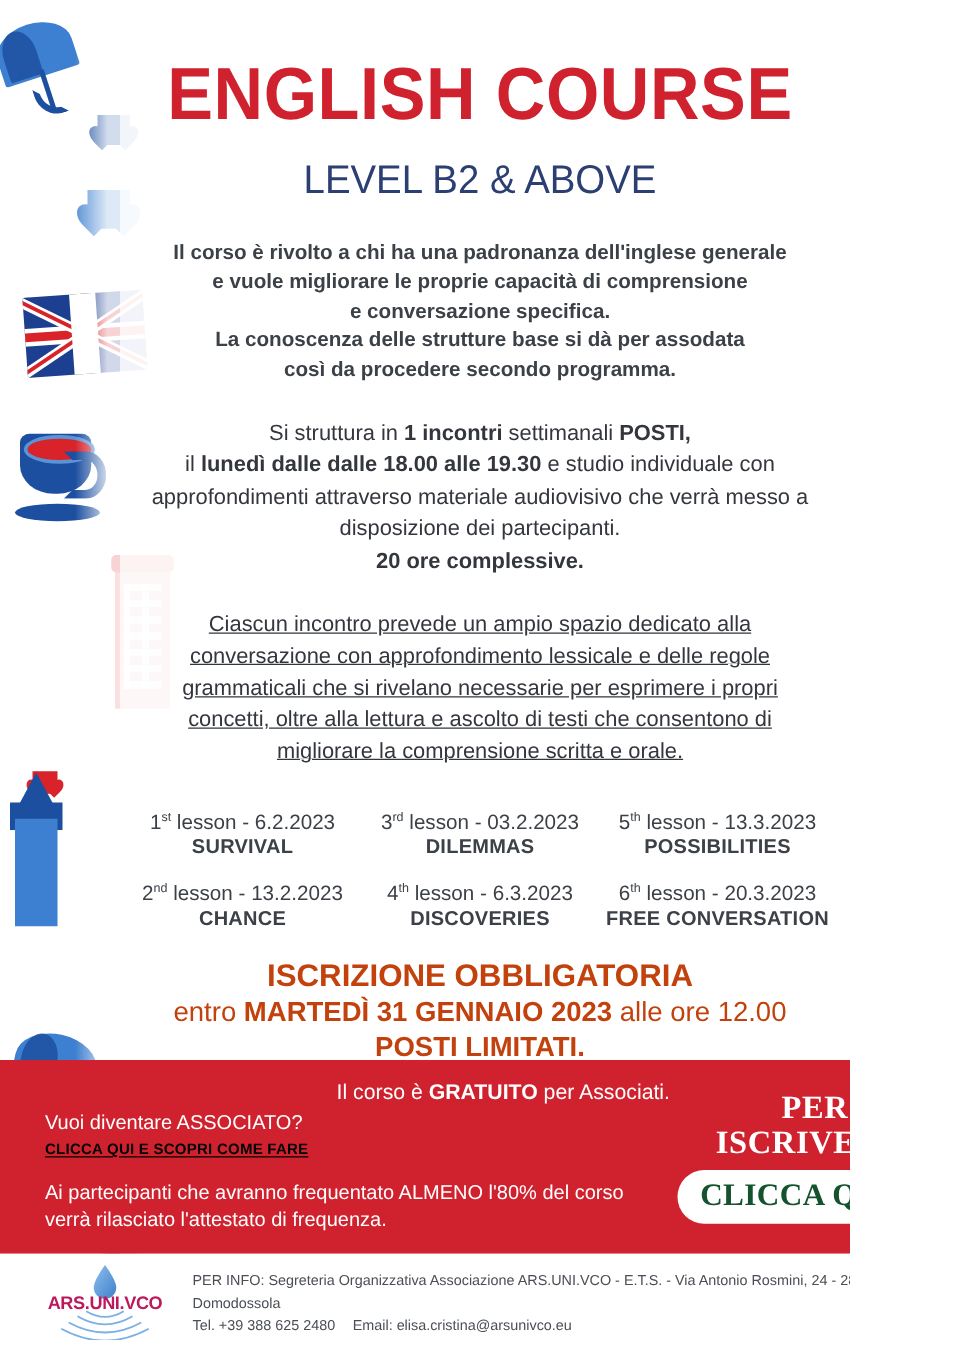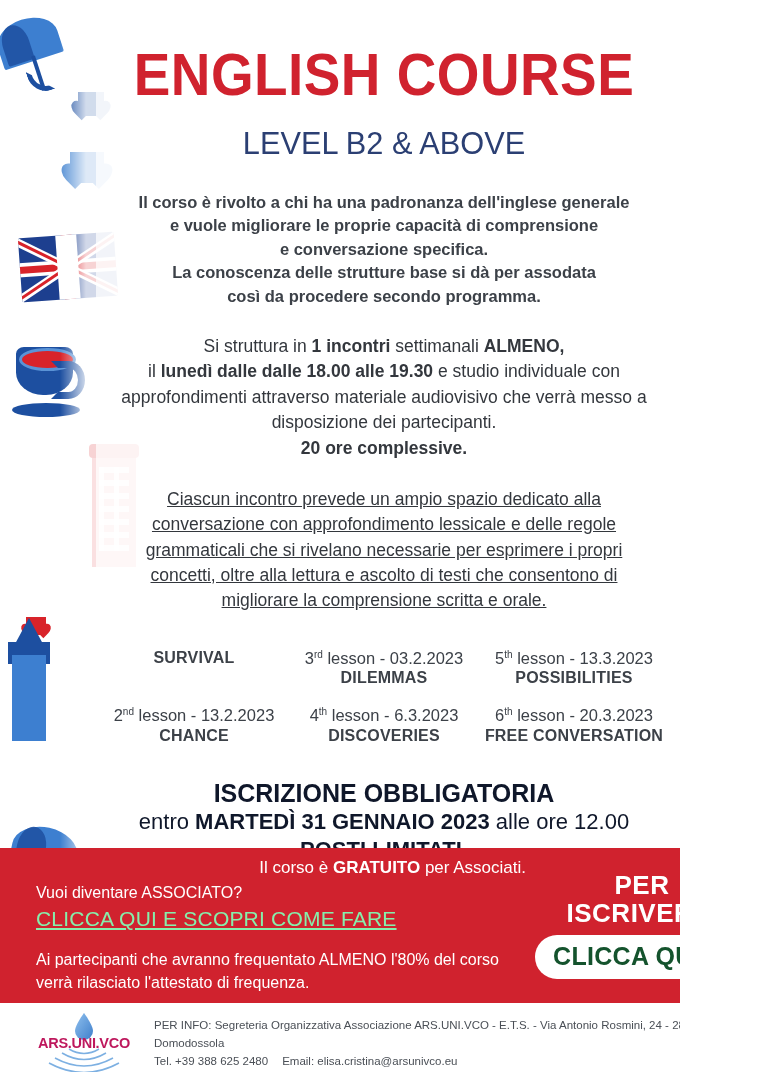--- a/index.html
+++ b/index.html
@@ -289,24 +289,24 @@
   .lesson-topic {
     font-size: 16px;
     font-weight: 700;
     line-height: 1.3;
     letter-spacing: 0.2px;
     white-space: nowrap;
   }
 
   
   .enrol {
-    margin: 32px auto 0;
+    margin: 20px auto 0;
     width: 600px;
     text-align: center;
-    color: #0f172a;
+    color: #c2410c;
   }
   .enrol-1 { font-size: 25px; font-weight: 700; line-height: 1.18; }
   .enrol-2 { font-size: 22px; font-weight: 700; line-height: 1.25; }
   .enrol-2 .light { font-weight: 400; }
   .enrol-3 { font-size: 22px; font-weight: 700; line-height: 1.25; }
 
   
   .band {
     position: absolute;
     left: 0; top: 848px;
@@ -320,42 +320,43 @@
   .band-left {
     padding-left: 36px;
     color: #ffffff;
     flex: 1 1 auto;
   }
   .band-l1 { font-size: 17px; line-height: 1.45; font-weight: 400; text-align: right; }
   .band-l1 b { font-weight: 700; }
   .band-l2 { font-size: 16px; line-height: 1.45; font-weight: 400; }
   .band-link {
     display: inline-block;
-    font-size: 21px;
-    font-weight: 400;
+    font-size: 12px;
+    font-weight: 700;
     line-height: 1.4;
-    color: #86efac;
+    color: #000000;
     text-decoration: underline;
     text-underline-offset: 2px;
     letter-spacing: .2px;
     cursor: pointer;
   }
   .band-l3 {
     margin-top: 16px;
     font-size: 16px;
     line-height: 1.42;
     font-weight: 400;
     max-width: 480px;
   }
   .band-right {
     width: 232px;
     flex: 0 0 232px;
     text-align: center;
     color: #ffffff;
-    padding-right: 10px;
+    padding-right: 0;
+    font-family: Liberation Serif, serif;
   }
   .cta-top {
     font-size: 26px;
     font-weight: 700;
     line-height: 1.06;
     letter-spacing: .5px;
   }
   .cta-btn {
     margin: 8px auto 0;
     display: inline-flex;
@@ -480,37 +481,38 @@
 
     <div class="para para-1">
       <span>Il corso è rivolto a chi ha una padronanza dell'inglese generale</span><br>
       <span>e vuole migliorare le proprie capacità di comprensione</span><br>
       <span>e conversazione specifica.</span><br>
       <span>La conoscenza delle strutture base si dà per assodata</span><br>
       <span>così da procedere secondo programma.</span>
     </div>
 
     <div class="para para-2">
-      <span>Si struttura in </span><b>1 incontri</b><span> settimanali </span><b>ALMENO,</b><br>
+      <span>Si struttura in </span><b>1 incontri</b><span> settimanali </span><b>POSTI,</b><br>
       <span>il </span><b>lunedì dalle dalle 18.00 alle 19.30</b><span> e studio individuale con</span><br>
       <span>approfondimenti attraverso materiale audiovisivo che verrà messo a</span><br>
       <span>disposizione dei partecipanti.</span><br>
       <b>20 ore complessive.</b>
     </div>
 
     <div class="para para-3">
       <span>Ciascun incontro prevede un ampio spazio dedicato alla</span><br>
       <span>conversazione con approfondimento lessicale e delle regole</span><br>
       <span>grammaticali che si rivelano necessarie per esprimere i propri</span><br>
       <span>concetti, oltre alla lettura e ascolto di testi che consentono di</span><br>
       <span>migliorare la comprensione scritta e orale.</span>
     </div>
 
     <div class="lessons">
       <div class="lesson">
+        <div class="lesson-line"><span>1</span><sup>st</sup><span> lesson - </span><span>6.2.2023</span></div>
         <div class="lesson-topic">SURVIVAL</div>
       </div>
       <div class="lesson">
         <div class="lesson-line"><span>3</span><sup>rd</sup><span> lesson - </span><span>03.2.2023</span></div>
         <div class="lesson-topic">DILEMMAS</div>
       </div>
       <div class="lesson">
         <div class="lesson-line"><span>5</span><sup>th</sup><span> lesson - </span><span>13.3.2023</span></div>
         <div class="lesson-topic">POSSIBILITIES</div>
       </div>

